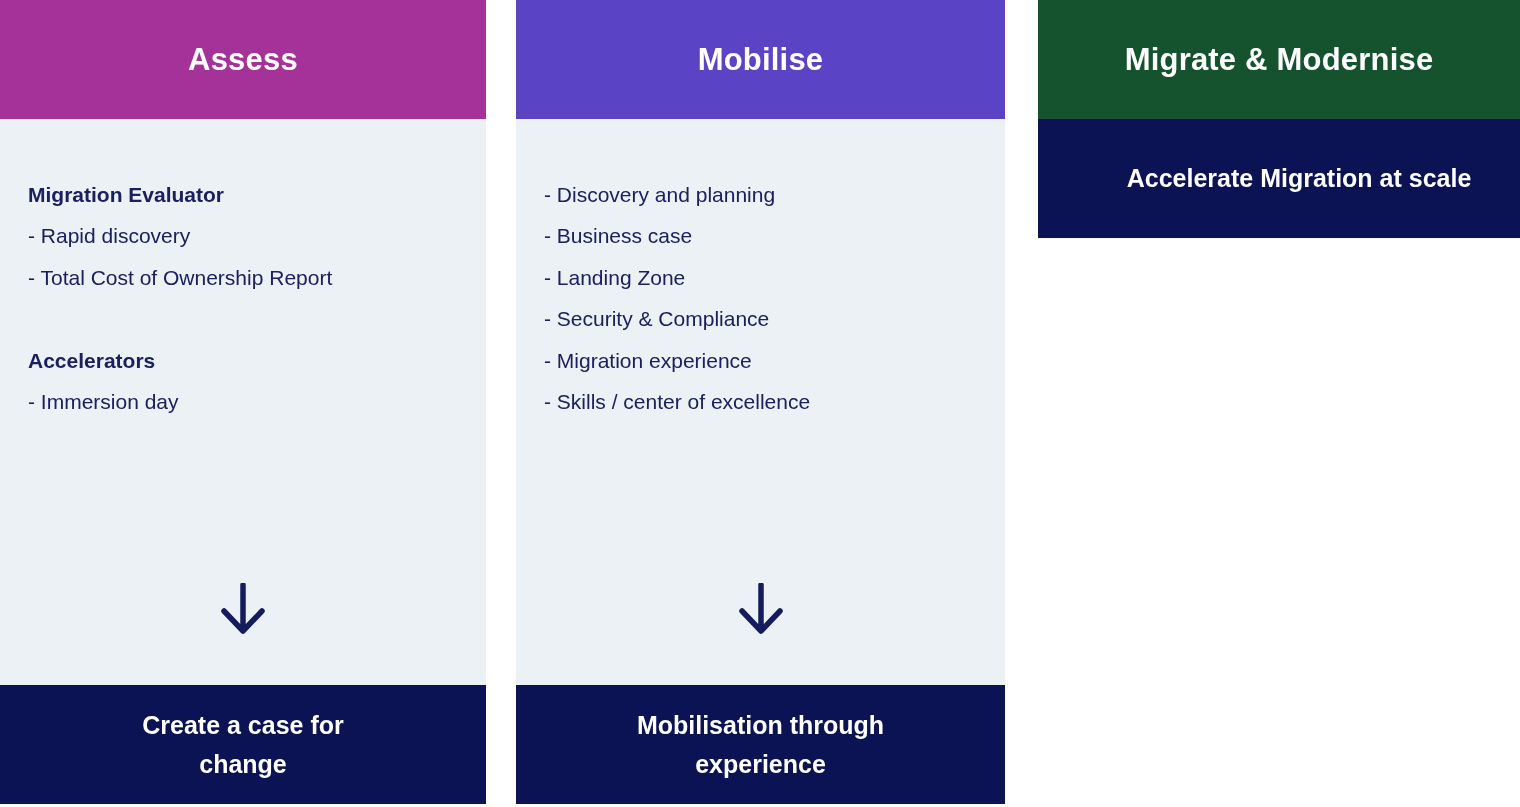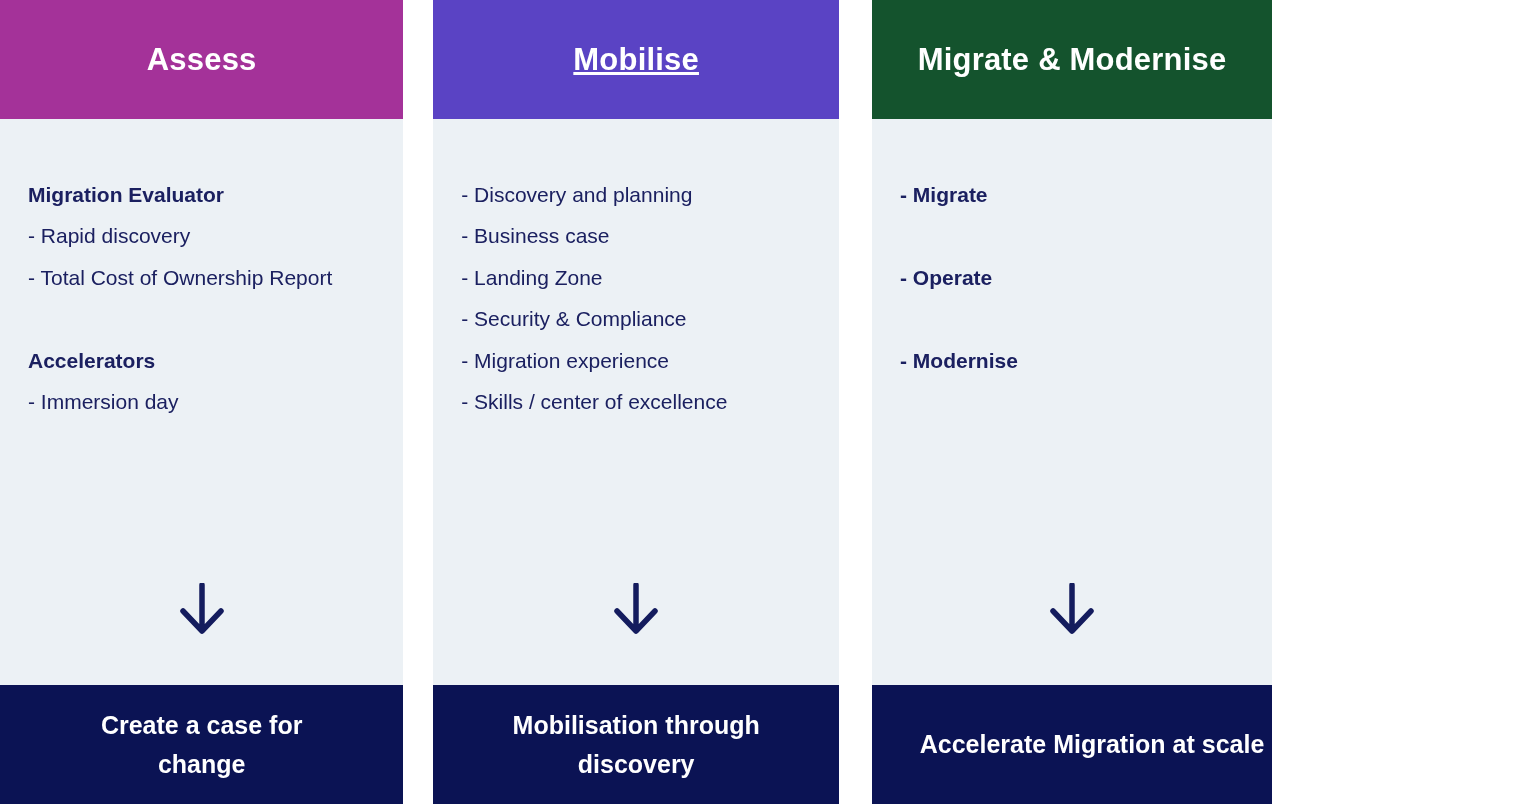--- a/index.html
+++ b/index.html
@@ -3,21 +3,21 @@
 <meta charset="utf-8">
 <style>
   html, body {
     margin: 0;
     padding: 0;
     background: #ffffff;
     font-family: "Liberation Sans", sans-serif;
   }
   .board {
     position: relative;
-    width: 1272px;
+    width: 1520px;
     height: 804px;
     display: flex;
     background: #ffffff;
   }
   .col {
     display: flex;
     flex-direction: column;
     height: 100%;
   }
   .col-0 { width: 486px; margin-right: 30px; }
@@ -29,21 +29,21 @@
     flex: 0 0 119px;
     display: flex;
     align-items: center;
     justify-content: center;
     color: #ffffff;
     font-size: 31px;
     font-weight: 700;
     letter-spacing: 0.2px;
   }
   .hdr-0 { background: #A43299; }
-  .hdr-1 { background: #5A43C4; text-decoration: underline; }
+  .hdr-1 { background: #5A43C4; }
   .hdr-2 { background: #14532d; }
 
   .body {
     position: relative;
     flex: 1 1 auto;
     background: #ECF1F5;
     padding: 55px 10px 0 28px;
     box-sizing: border-box;
     overflow: hidden;
   }
@@ -115,32 +115,24 @@
       <div class="line">- Business case</div>
       <div class="line">- Landing Zone</div>
       <div class="line">- Security &amp; Compliance</div>
       <div class="line">- Migration experience</div>
       <div class="line">- Skills / center of excellence</div>
       <svg class="arrow" viewBox="0 0 46 52" fill="none" xmlns="http://www.w3.org/2000/svg">
         <path d="M23 2 V47 M4 28 L23 48 L42 28" stroke="currentColor" stroke-width="5.5" stroke-linecap="round" stroke-linejoin="round" fill="none"></path>
       </svg>
     </div>
     <div class="footer">
-      <span class="footer-label ft-1">Mobilisation through discovery</span>
+      <span class="footer-label ft-1">Mobilisation through experience</span>
     </div>
   </div>
 
   <div class="col col-2">
     <div class="header hdr-2">Migrate &amp; Modernise</div>
-    <div class="body">
-      <div class="line bold">- Migrate</div>
-      <div class="line bold gap-above">- Operate</div>
-      <div class="line bold gap-above">- Modernise</div>
-      <svg class="arrow" viewBox="0 0 46 52" fill="none" xmlns="http://www.w3.org/2000/svg">
-        <path d="M23 2 V47 M4 28 L23 48 L42 28" stroke="currentColor" stroke-width="5.5" stroke-linecap="round" stroke-linejoin="round" fill="none"></path>
-      </svg>
-    </div>
     <div class="footer">
       <span class="footer-label ft-2">Accelerate Migration at scale</span>
     </div>
   </div>
 
 </div>
 
 </body></html>

